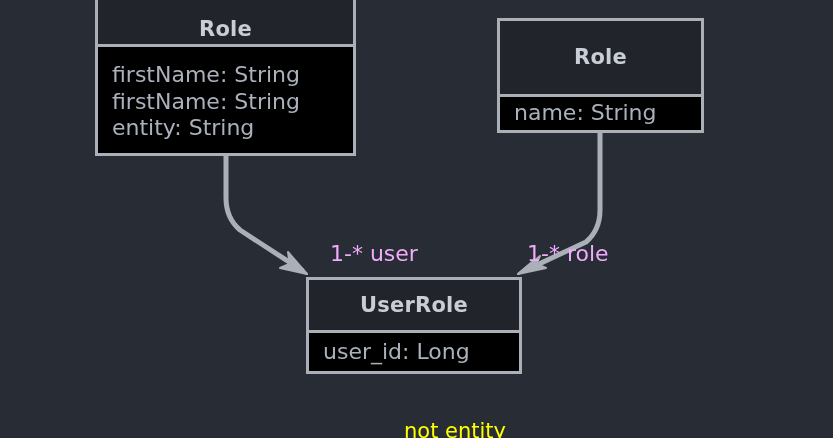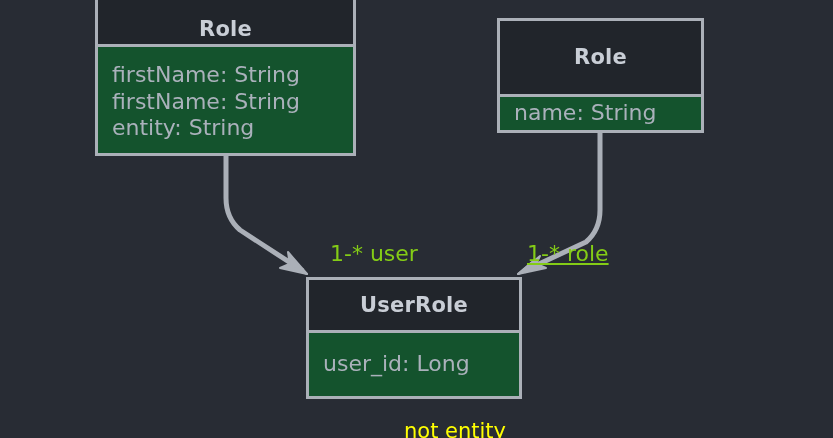--- a/index.html
+++ b/index.html
@@ -54,21 +54,21 @@
     letter-spacing: 0.2px;
     line-height: 1;
     white-space: nowrap;
   }
   .uml-body {
     flex: 1 1 auto;
     display: flex;
     flex-direction: column;
     justify-content: center;
     padding: 0 14px;
-    background: #14532d;
+    background: #000000;
   }
   .uml-attr {
     font-size: 22px;
     color: #aab1bb;
     line-height: 1.22;
     white-space: nowrap;
   }
 
   
   #class-user {
@@ -86,41 +86,40 @@
     width: 207px;
     height: 115px;
   }
   #class-role .uml-header { height: 76px; }
   #class-role .uml-body { justify-content: center; }
 
   #class-userrole {
     left: 306px;
     top: 277px;
     width: 216px;
-    height: 122px;
+    height: 97px;
     justify-content: flex-end;
   }
   #class-userrole .uml-header { height: 53px; }
 
   
   .edge-label {
     position: absolute;
     font-size: 22px;
-    color: #84cc16;
+    color: #f0abfc;
     white-space: nowrap;
     line-height: 1;
   }
   #label-user-edge {
     left: 330px;
     top: 243px;
   }
   #label-role-edge {
     left: 527px;
     top: 243px;
-    text-decoration: underline;
   }
 
   
   #annotation-not-entity {
     position: absolute;
     left: 404px;
     top: 421px;
     font-size: 21px;
     line-height: 1;
     color: #ffff00;

